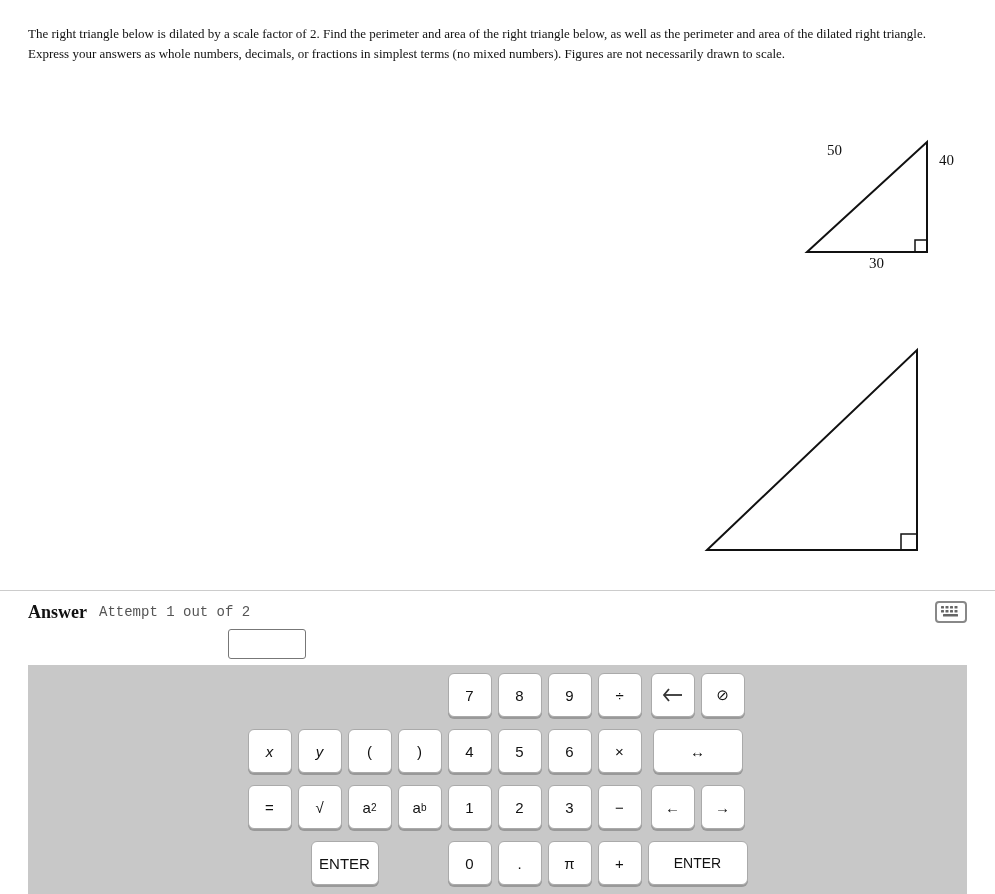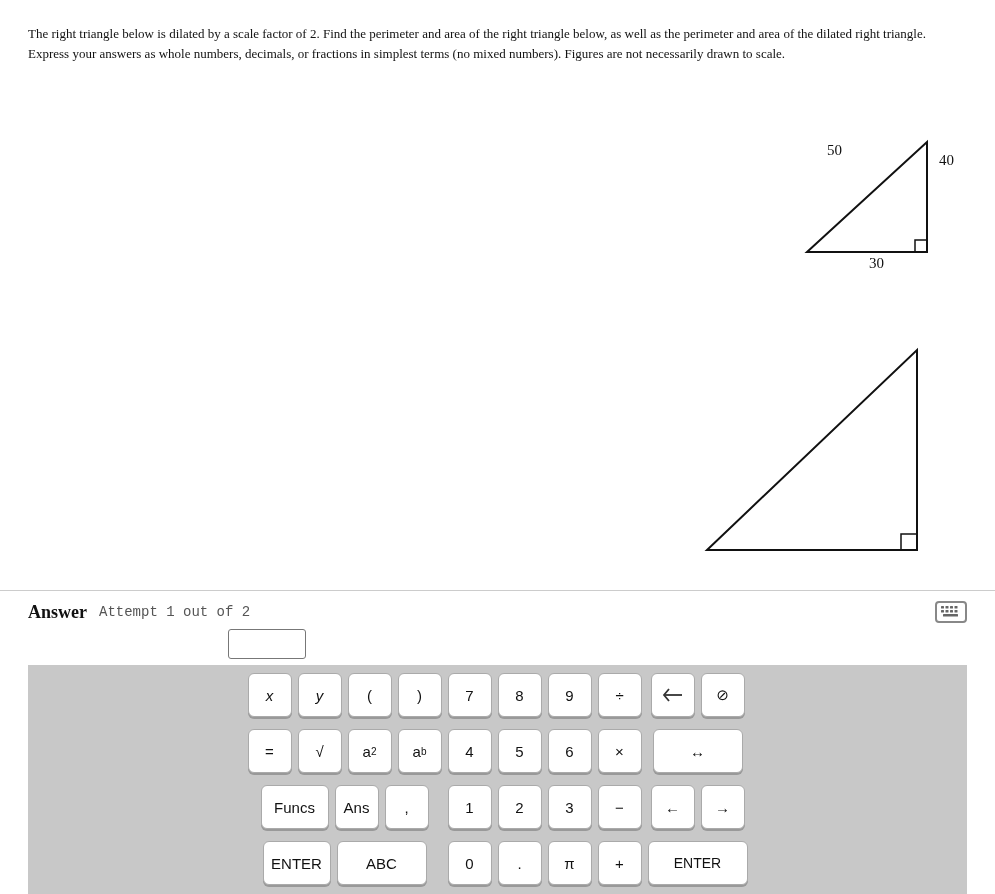--- a/index.html
+++ b/index.html
@@ -260,27 +260,21 @@
             <div class="kb-key">(</div>
             <div class="kb-key">)</div>
           </div>
           <div class="kb-row">
             <div class="kb-key">=</div>
             <div class="kb-key">√</div>
             <div class="kb-key">a<sup>2</sup></div>
             <div class="kb-key">a<sup>b</sup></div>
           </div>
           <div class="kb-row">
-            <div class="kb-key wide">Funcs</div>
-            <div class="kb-key">Ans</div>
-            <div class="kb-key">,</div>
-          </div>
-          <div class="kb-row">
             <div class="kb-key wide">ENTER</div>
-            <div class="kb-key wider">ABC</div>
           </div>
         </div>
 
         <div class="kb-numpad">
           <div class="kb-row">
             <div class="kb-key">7</div>
             <div class="kb-key">8</div>
             <div class="kb-key">9</div>
           </div>
           <div class="kb-row">

